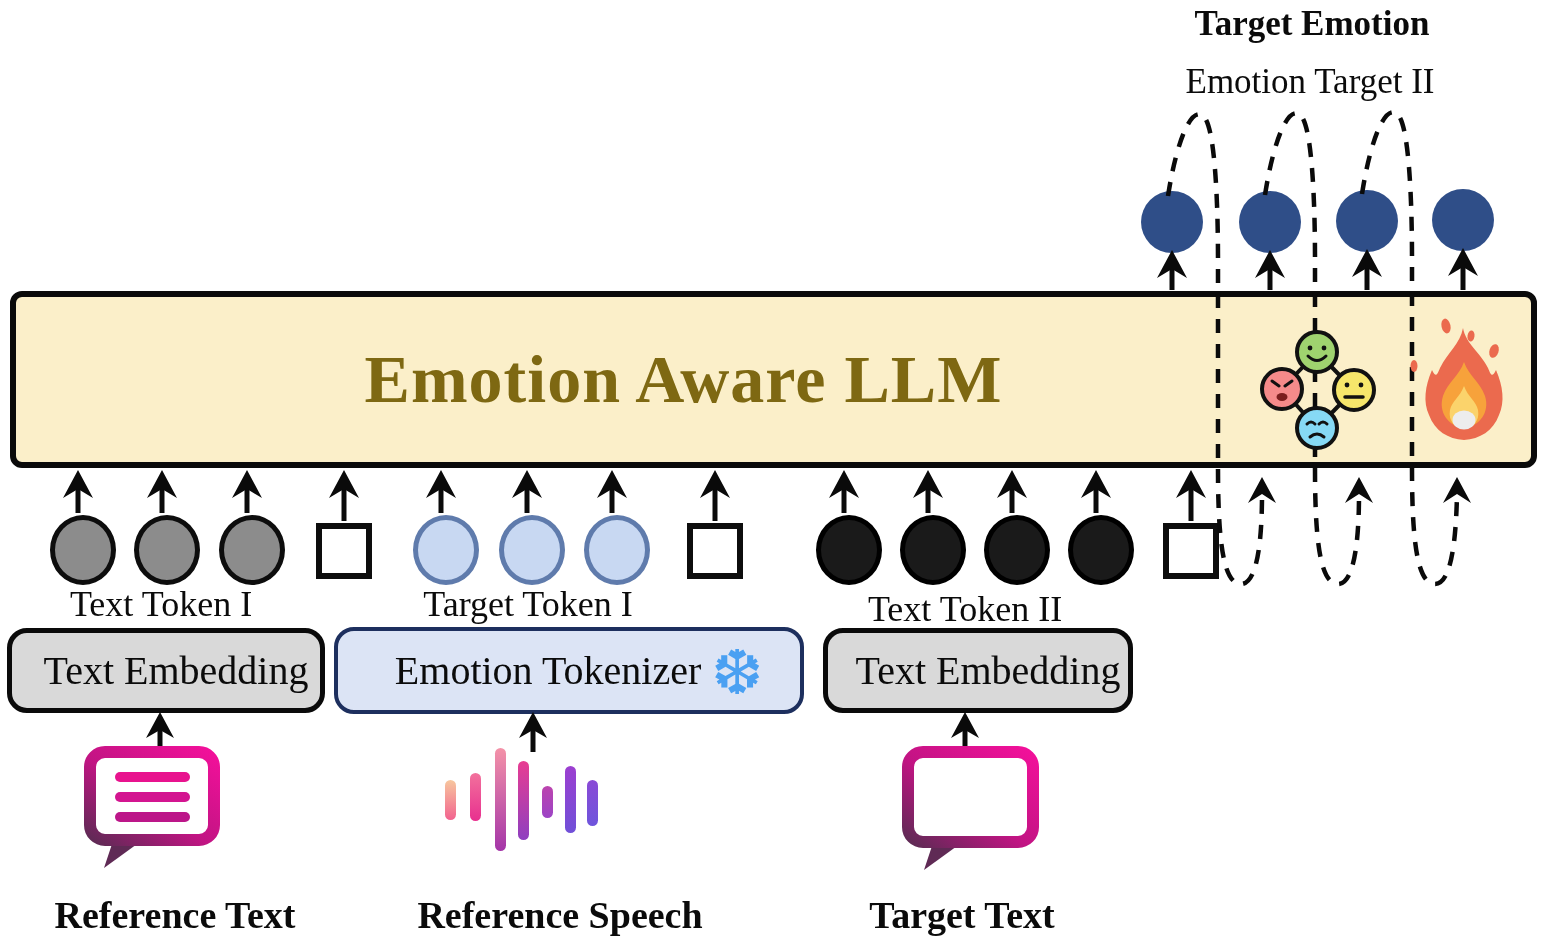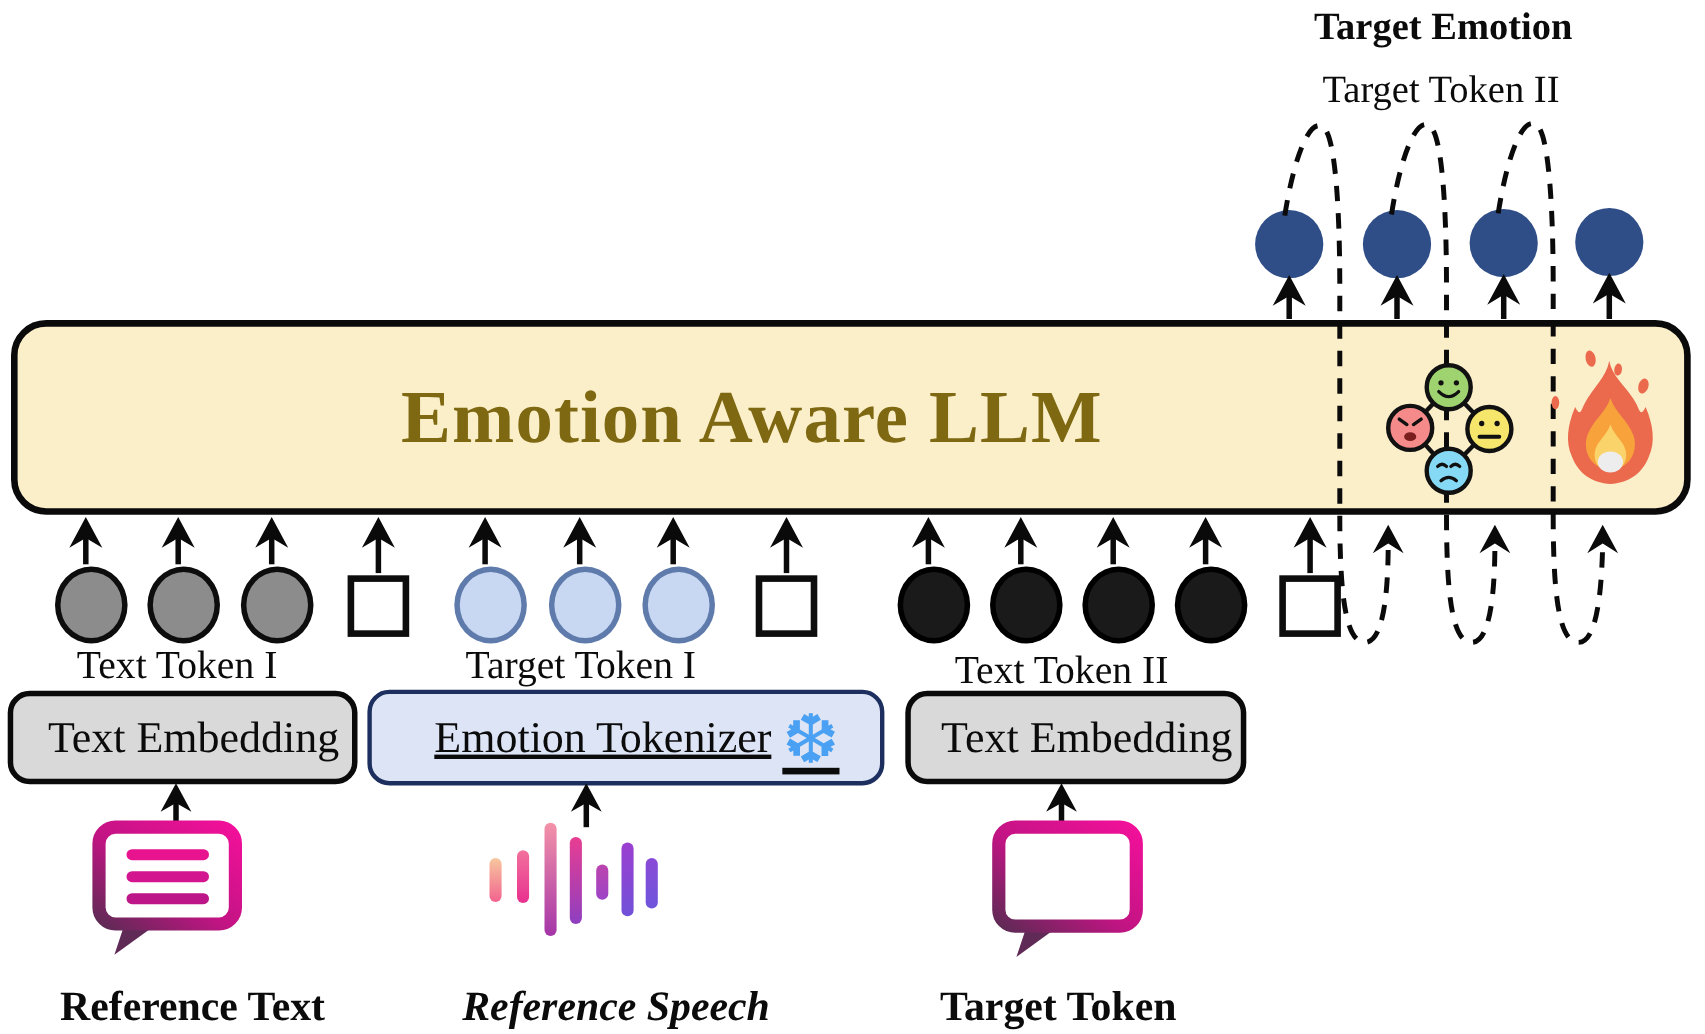--- a/index.html
+++ b/index.html
@@ -3,21 +3,21 @@
 <meta charset="utf-8">
 <style>
   html,body{margin:0;padding:0;}
   body{width:1550px;height:940px;background:#ffffff;position:relative;overflow:hidden;
        font-family:"Liberation Serif","DejaVu Serif",serif;color:#0b0b0b;}
   .abs{position:absolute;}
   .ctr{text-align:center;}
 
   
   #llm-box{left:10px;top:291px;width:1515px;height:165px;background:#FBEFC9;
-           border:6px solid #0a0a0a;border-radius:32px;z-index:1;
+           border:6px solid #0a0a0a;border-radius:12px;z-index:1;
            display:flex;align-items:center;justify-content:center;}
   #llm-title{font-size:68px;font-weight:bold;color:#7E6812;letter-spacing:1px;
              transform:translateX(-90px);}
 
   
   .out-circle{width:62px;height:62px;border-radius:50%;background:#2F4E88;z-index:3;}
 
   
   .tok-circle{width:56px;height:60px;border-radius:50%;z-index:4;}
   .tok-gray {background:#8C8C8C;border:5px solid #0d0d0d;}
@@ -27,33 +27,33 @@
 
   
   .tok-label{font-size:36px;z-index:3;width:420px;}
   .top-label-bold{font-size:35px;font-weight:bold;width:420px;z-index:3;}
   .top-label{font-size:35px;width:440px;z-index:3;}
   .src-label{font-size:38px;font-weight:bold;width:440px;z-index:3;}
 
   
   .module{z-index:3;display:flex;align-items:center;justify-content:center;border-radius:20px;padding-left:20px;}
   .mod-gray{background:#D9D9D9;border:5px solid #0a0a0a;font-size:40px;}
-  .mod-blue{background:#DCE4F5;border:4px solid #1D2F5E;font-size:40px;text-decoration:underline;}
+  .mod-blue{background:#DCE4F5;border:4px solid #1D2F5E;font-size:40px;}
   #snowflake{font-family:"DejaVu Sans",sans-serif;font-size:62px;line-height:62px;
              color:#4AA0F2;margin-left:10px;transform:translateY(2px);}
 
   svg{display:block;}
   #overlay{left:0;top:0;z-index:5;pointer-events:none;}
   .icon-layer{z-index:6;}
 </style>
 </head>
 <body>
 
 <div class="abs ctr top-label-bold" style="left:1102px;top:4px;">Target Emotion</div>
-<div class="abs ctr top-label" style="left:1090px;top:62px;">Target Token  II</div>
+<div class="abs ctr top-label" style="left:1090px;top:62px;">Emotion Target  II</div>
 
 <div id="llm-box" class="abs">
   <div id="llm-title">Emotion Aware LLM</div>
 </div>
 
 <div class="abs out-circle" style="left:1141px;top:191px;"></div>
 <div class="abs out-circle" style="left:1239px;top:191px;"></div>
 <div class="abs out-circle" style="left:1336px;top:190px;"></div>
 <div class="abs out-circle" style="left:1432px;top:189px;"></div>
 
@@ -87,22 +87,22 @@
 <div class="abs module mod-blue" style="left:334px;top:627px;width:442px;height:79px;">
   <span>Emotion Tokenizer</span>
   <span id="snowflake">❆</span>
 </div>
 
 <div class="abs module mod-gray" style="left:823px;top:628px;width:280px;height:75px;">
   <span>Text Embedding</span>
 </div>
 
 <div class="abs ctr src-label" style="left:-45px;top:893px;">Reference Text</div>
-<div class="abs ctr src-label" style="left:340px;top:893px;font-style:italic;">Reference Speech</div>
-<div class="abs ctr src-label" style="left:742px;top:893px;">Target Token</div>
+<div class="abs ctr src-label" style="left:340px;top:893px;">Reference Speech</div>
+<div class="abs ctr src-label" style="left:742px;top:893px;">Target Text</div>
 
 <svg class="abs icon-layer" style="left:82px;top:744px;" width="140" height="130" viewBox="0 0 140 130">
   <defs>
     <linearGradient id="g-bub1" x1="1" y1="0" x2="0" y2="1">
       <stop offset="0" stop-color="#F2109A"></stop>
         <stop offset="0.55" stop-color="#C11483"></stop>
         <stop offset="1" stop-color="#5F2A55"></stop>
     </linearGradient>
   </defs>
   <path d="M32 94 L22 124 L62 95 Z" fill="#5F2A55"></path>

